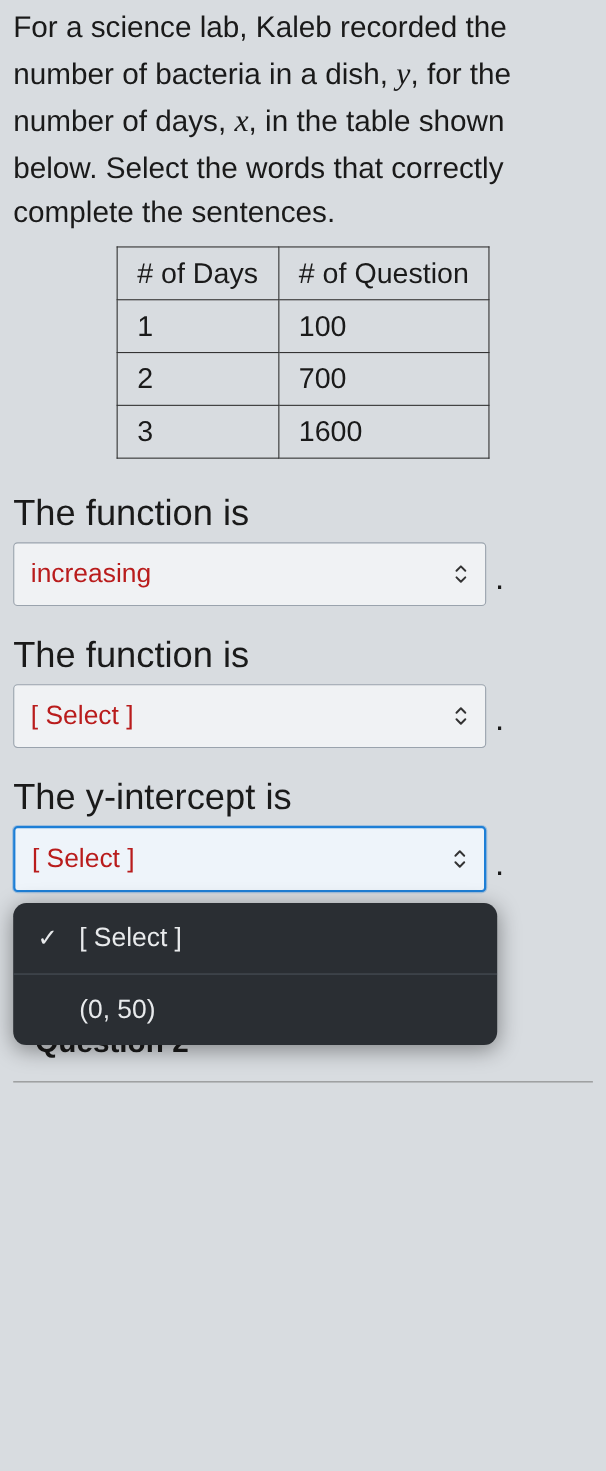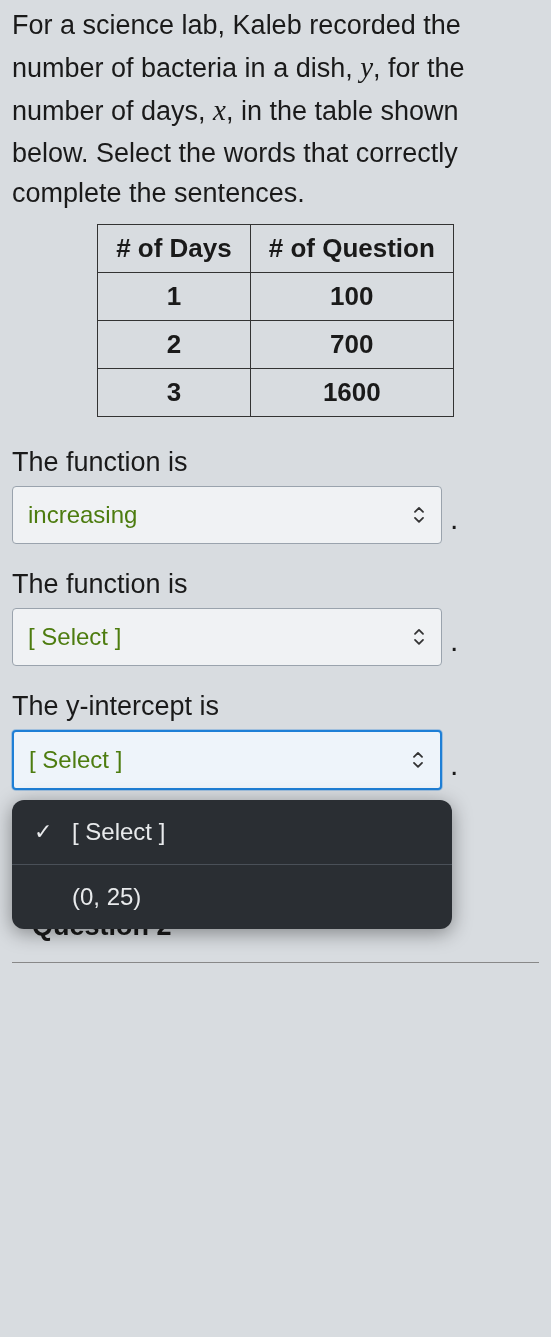--- a/index.html
+++ b/index.html
@@ -28,47 +28,47 @@
       font-size: 29px;
     }
     .data-table {
       border-collapse: collapse;
       margin: 0 auto 30px auto;
       font-size: 26px;
     }
     .data-table th, .data-table td {
       border: 1.5px solid #333;
       padding: 8px 18px;
-      text-align: center;
-      font-weight: bold;
+      text-align: left;
+      font-weight: normal;
     }
     .data-table th {
       font-size: 26px;
     }
     .prompt-label {
-      font-size: 27px;
+      font-size: 33px;
       margin-bottom: 8px;
       margin-top: 25px;
     }
     .select-wrapper {
       position: relative;
       display: flex;
       align-items: center;
       margin-bottom: 5px;
     }
     .select-box {
       background: #f0f2f4;
       border: 1px solid #9aa3ad;
       border-radius: 4px;
       padding: 14px 45px 14px 15px;
       font-size: 24px;
       width: 430px;
       position: relative;
       cursor: pointer;
-      color: #4d7c0f;
+      color: #b91c1c;
     }
     .select-box.active {
       border: 2px solid #1e7fd6;
       background: #eef4fa;
     }
     .select-box.active.focused {
       box-shadow: 0 0 0 1px rgba(30,127,214,0.3);
     }
     .select-icon {
       position: absolute;
@@ -191,19 +191,19 @@
   </div>
   <span class="period">.</span>
 </div>
 
 <div class="dropdown-menu">
   <div class="dropdown-item">
     <span class="check">✓</span>
     <span>[ Select ]</span>
   </div>
   <div class="dropdown-item">
-    <span>(0, 25)</span>
+    <span>(0, 50)</span>
   </div>
 </div>
 
 <div class="next-question">Question 2</div>
 
 <div class="separator-line"></div>
 
 </body></html>

